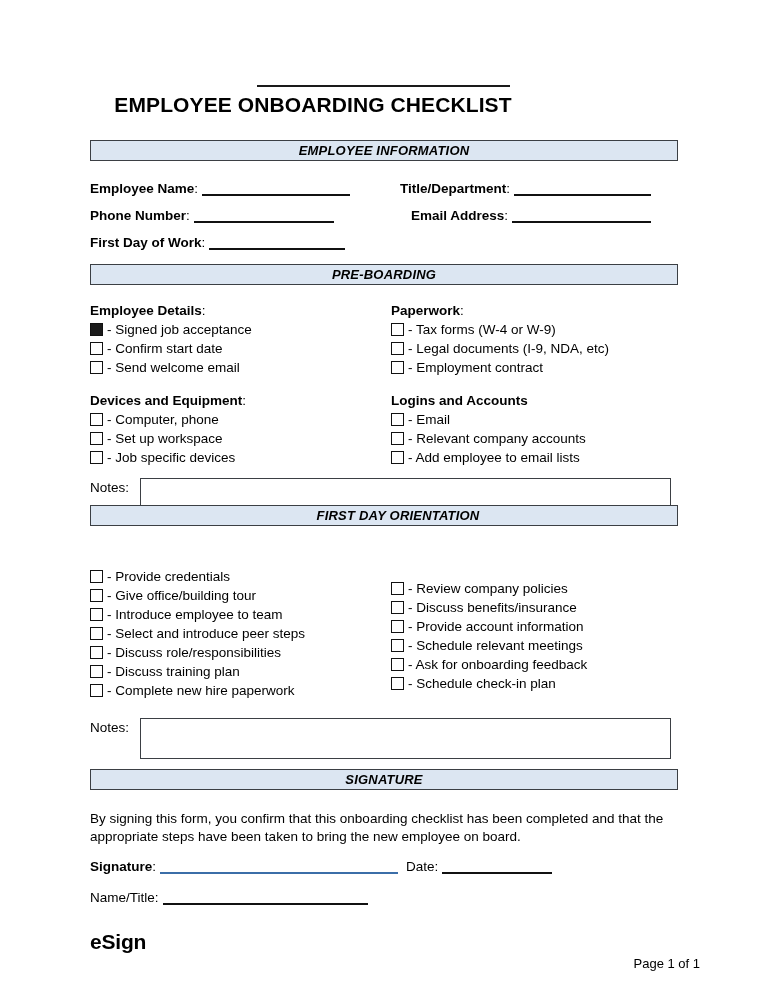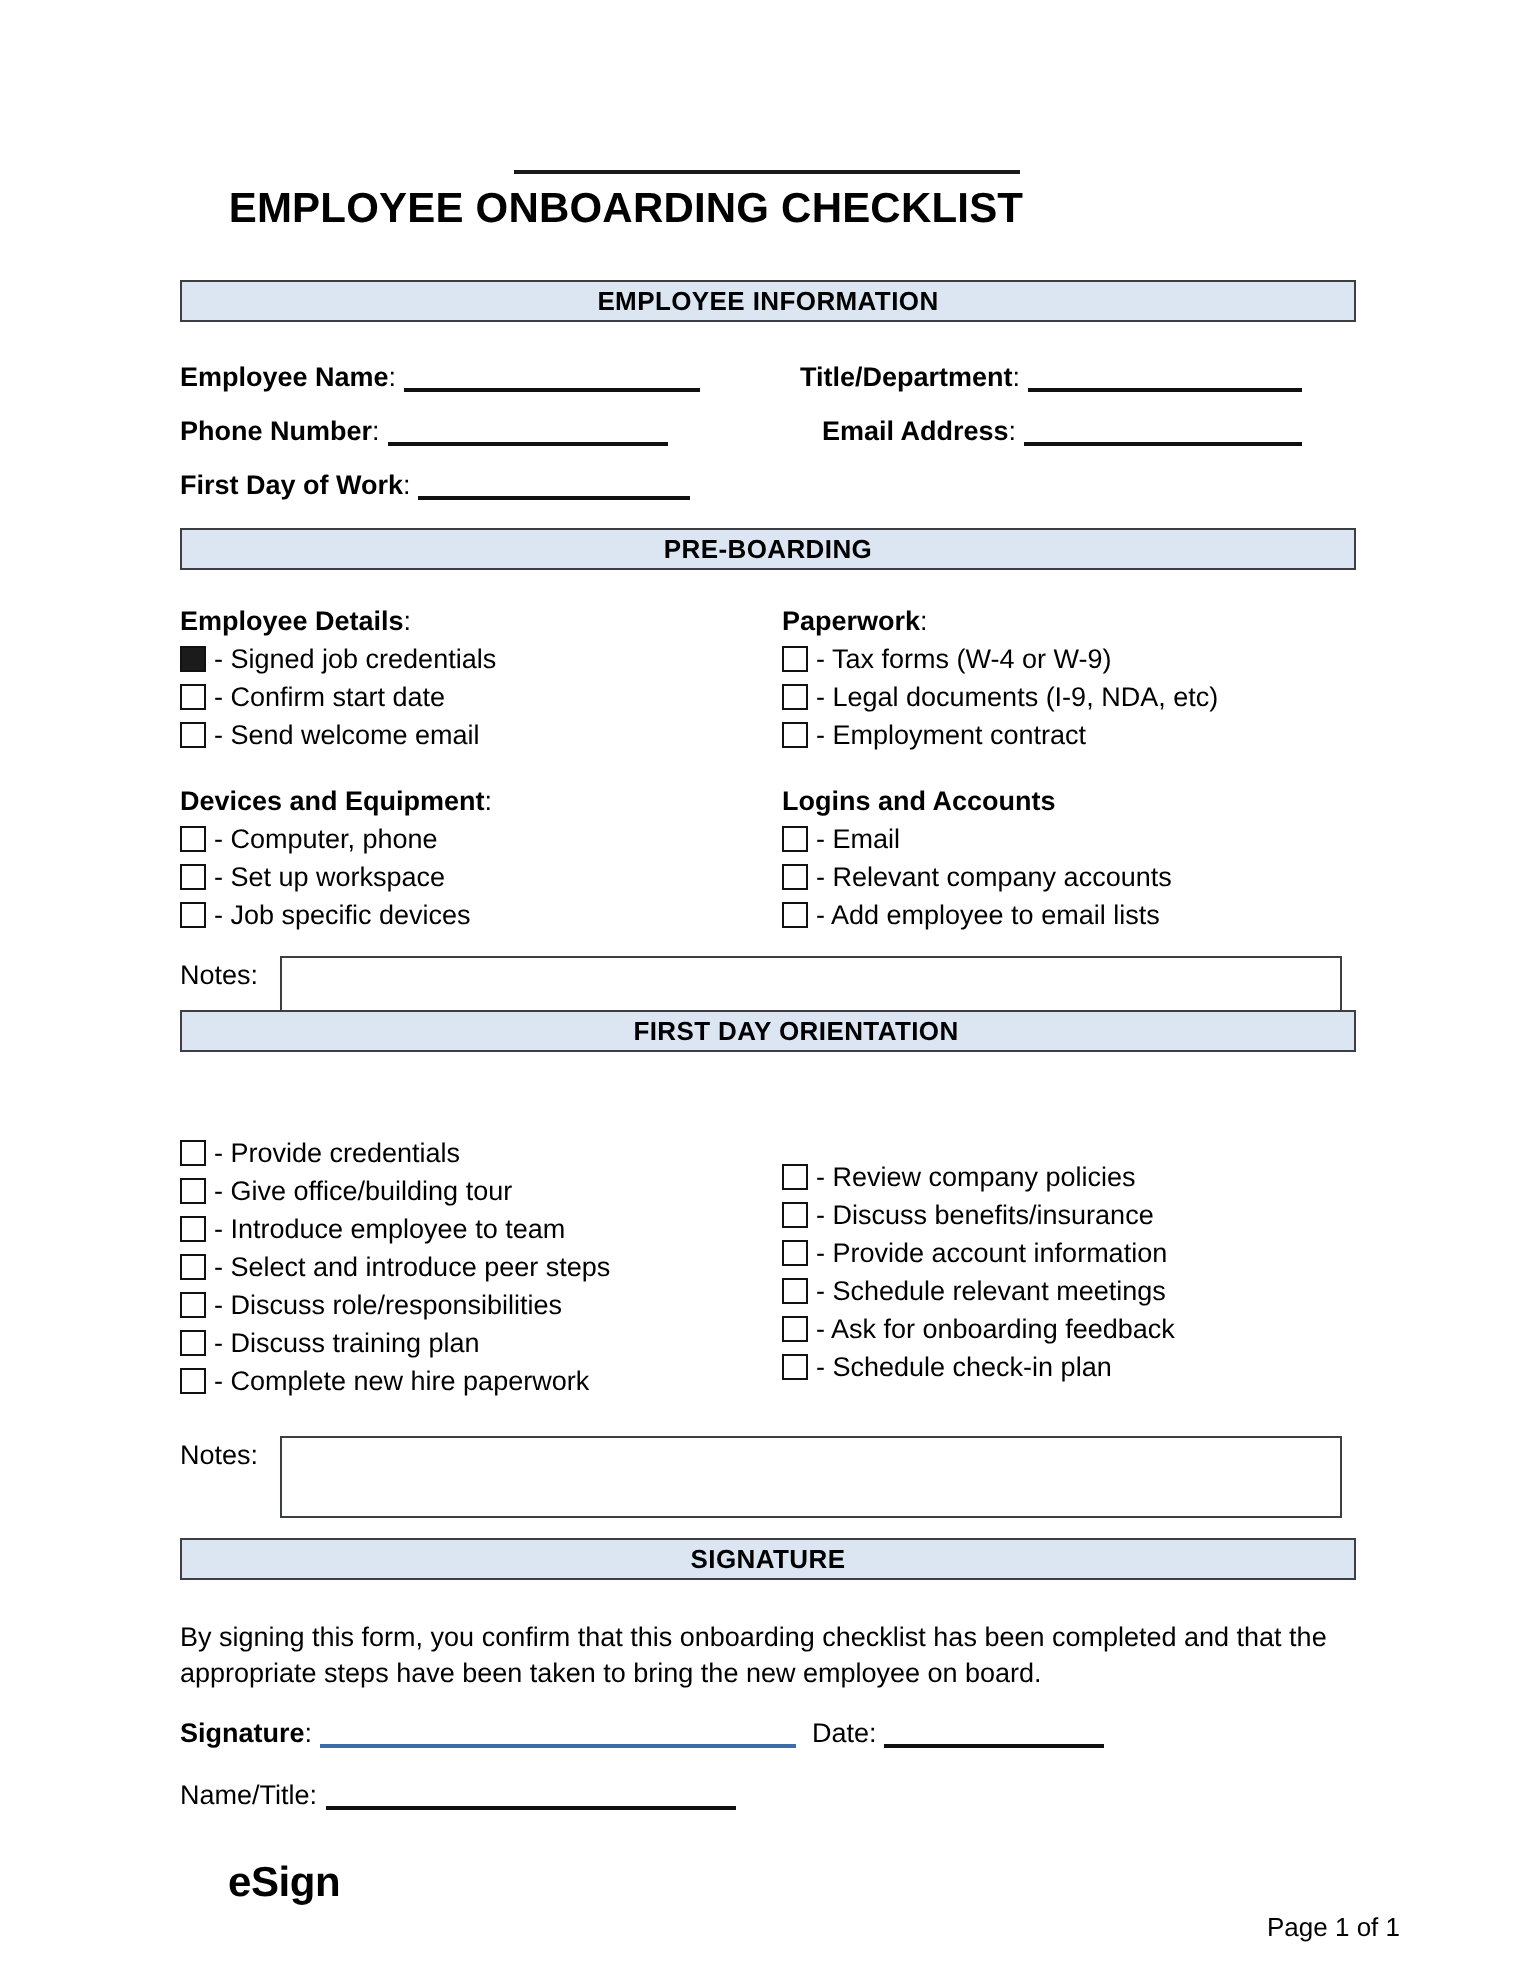--- a/index.html
+++ b/index.html
@@ -50,20 +50,21 @@
     width: 588px;
     height: 21px;
     box-sizing: border-box;
     background: #dce6f2;
     border: 1.4px solid #3b3f44;
     text-align: center;
     font-size: 13px;
     font-weight: bold;
     line-height: 19px;
     letter-spacing: 0.2px;
+    font-style: italic;
   }
 
   
   .fieldrow {
     position: absolute;
     font-size: 13.5px;
     white-space: nowrap;
   }
   .flabel { font-weight: bold; }
   .fcolon { font-weight: normal; }
@@ -137,21 +138,20 @@
   }
 
   
   .esign {
     position: absolute;
     left: 90px;
     top: 930px;
     font-size: 21px;
     font-weight: bold;
     letter-spacing: -0.2px;
-    margin-left: 24px;
   }
   .pagenum {
     position: absolute;
     right: 68px;
     top: 944px;
     font-size: 13px;
     margin-top: 12px;
   }
 </style>
 </head>
@@ -185,21 +185,21 @@
   </div>
 
   <div class="bar" style="top:264px;">PRE-BOARDING</div>
 
   <div class="grp-title" style="left:90px; top:303px;">
     <span>Employee Details</span><span class="fcolon">:</span>
   </div>
   <div class="cklist" style="left:90px; top:320px;">
     <div class="ckrow">
       <span class="ckbox checked"></span>
-      <span class="cktext">- Signed job credentials</span>
+      <span class="cktext">- Signed job acceptance</span>
     </div>
     <div class="ckrow">
       <span class="ckbox"></span>
       <span class="cktext">- Confirm start date</span>
     </div>
     <div class="ckrow">
       <span class="ckbox"></span>
       <span class="cktext">- Send welcome email</span>
     </div>
   </div>

